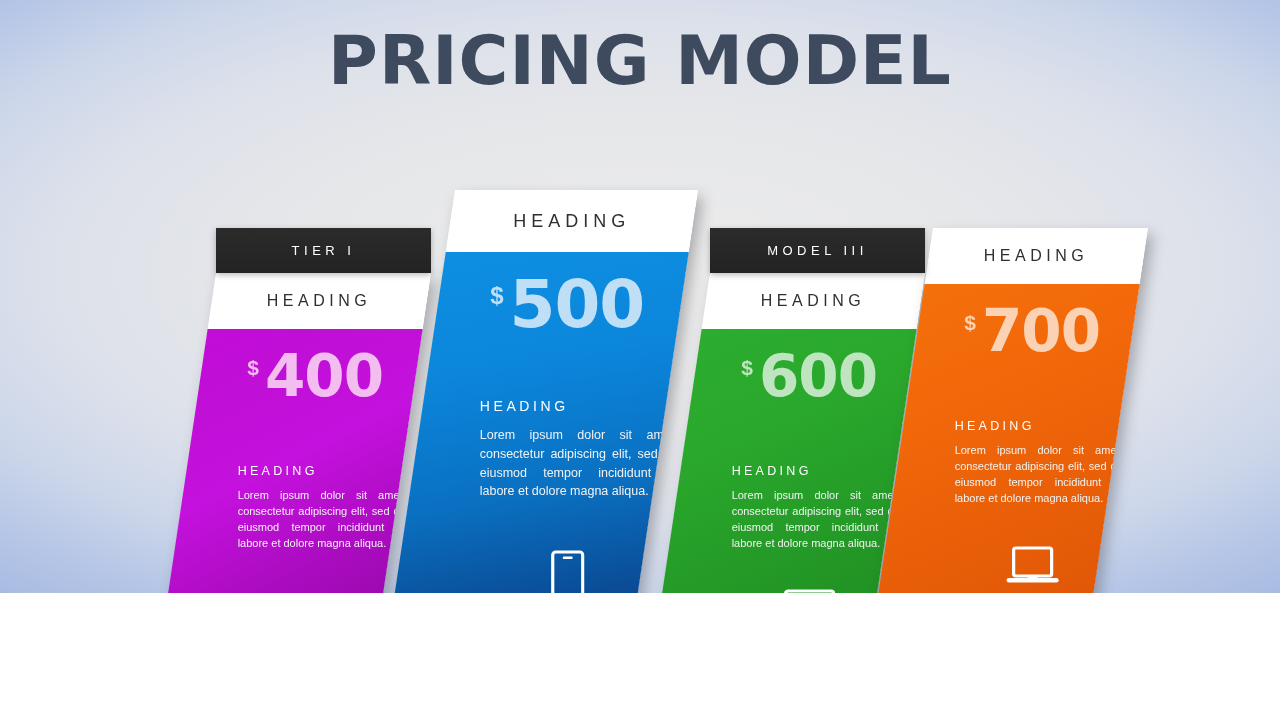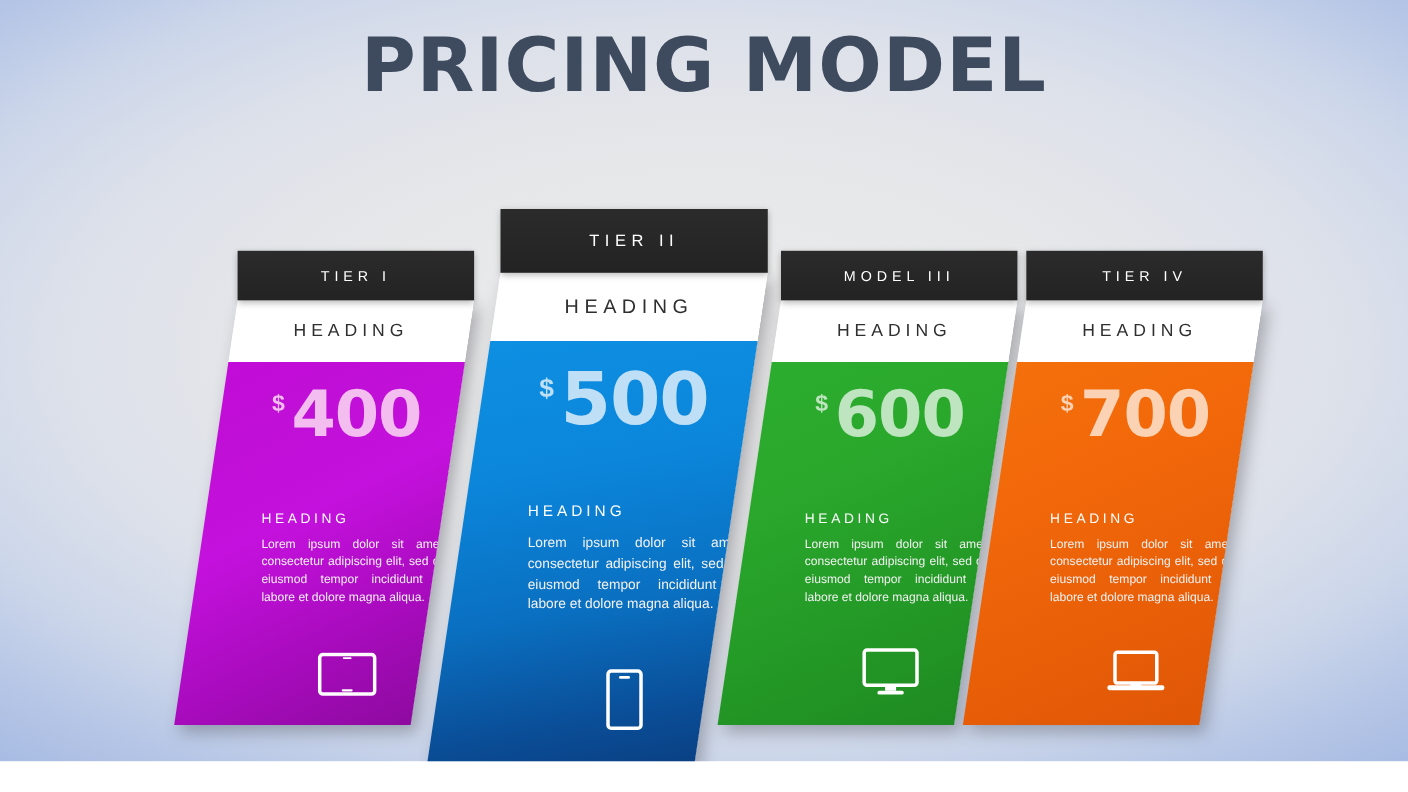--- a/index.html
+++ b/index.html
@@ -6,21 +6,21 @@
   * { margin:0; padding:0; box-sizing:border-box; }
 
   html, body {
     width:1280px; height:720px;
     overflow:hidden;
     font-family:"Liberation Sans", sans-serif;
   }
 
   #slide {
     position:relative;
-    width:1280px; height:692px;
+    width:1280px; height:593px;
     background:
       radial-gradient(ellipse 78% 72% at 50% 46%,
         #ececec 0%, #e6e7e9 36%, #dde1ea 58%,
         #cdd7ea 74%, #b6c6e6 88%, #a6bae2 100%);
     overflow:hidden;
   }
 
   
   #header {
     position:absolute; top:26px; left:0; width:1280px;
@@ -204,23 +204,20 @@
                 <rect x="23" y="4.4" width="8" height="1.6" rx="0.8" fill="#ffffff"></rect>
                 <rect x="22" y="33.6" width="10" height="2" rx="1" fill="#ffffff"></rect>
               </svg>
             </div>
           </div>
         </div>
       </div>
     </div>
 
     <div class="card c2 featured" style="left:455px; top:190px;">
-      <div class="tier-bar">
-        <span>TIER II</span>
-      </div>
       <div class="skewed">
         <div class="heading-bar">
           <span class="txt">HEADING</span>
         </div>
         <div class="body">
           <div class="unskew" style="height:100%; position:relative;">
             <div class="price">
               <span class="currency">$</span>
               <span class="amount">500</span>
             </div>
@@ -263,23 +260,20 @@
                 <rect x="21" y="34" width="10" height="5" fill="#ffffff"></rect>
                 <rect x="14" y="39" width="24" height="3.4" rx="1.7" fill="#ffffff"></rect>
               </svg>
             </div>
           </div>
         </div>
       </div>
     </div>
 
     <div class="card c4" style="left:933px; top:228px;">
-      <div class="tier-bar">
-        <span>TIER IV</span>
-      </div>
       <div class="skewed">
         <div class="heading-bar">
           <span class="txt">HEADING</span>
         </div>
         <div class="body">
           <div class="unskew" style="height:100%; position:relative;">
             <div class="price">
               <span class="currency">$</span>
               <span class="amount">700</span>
             </div>

